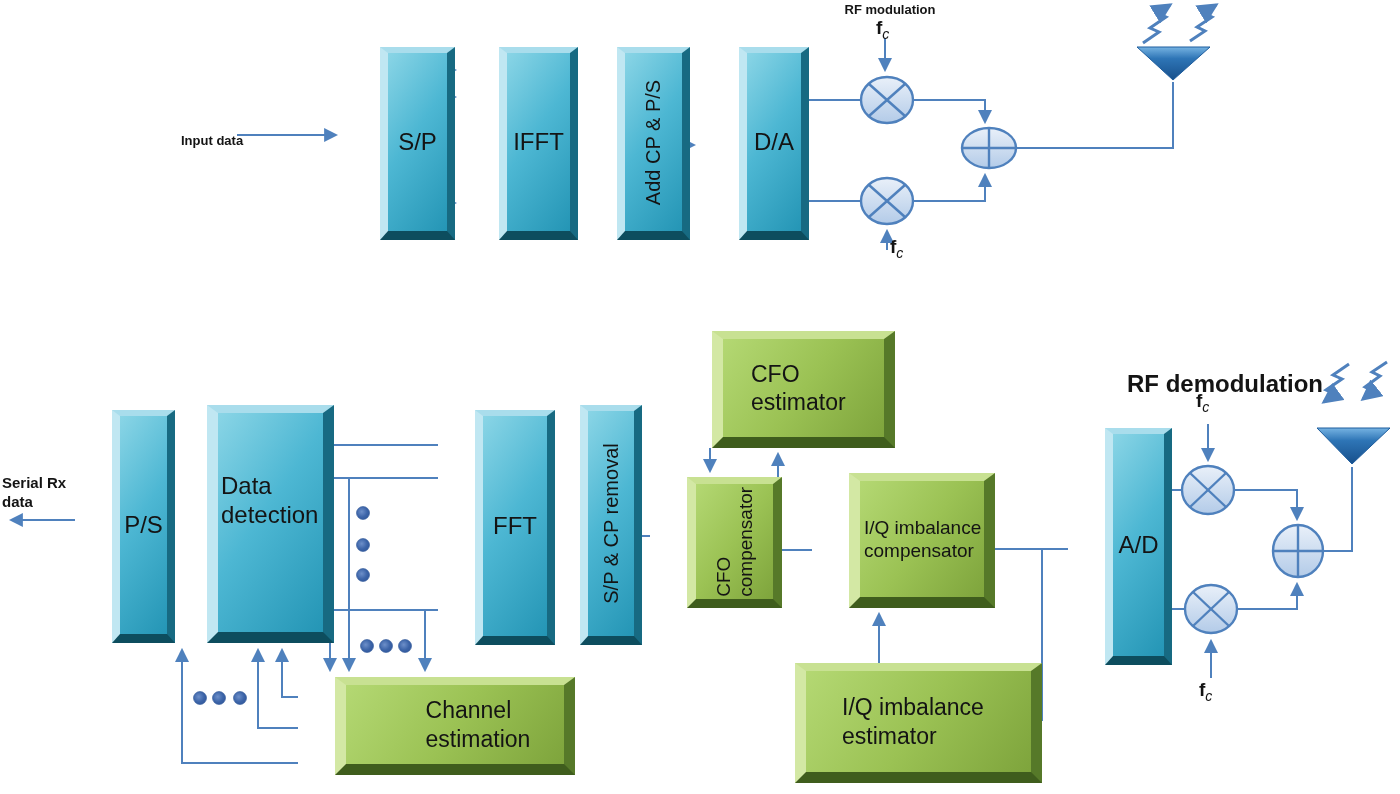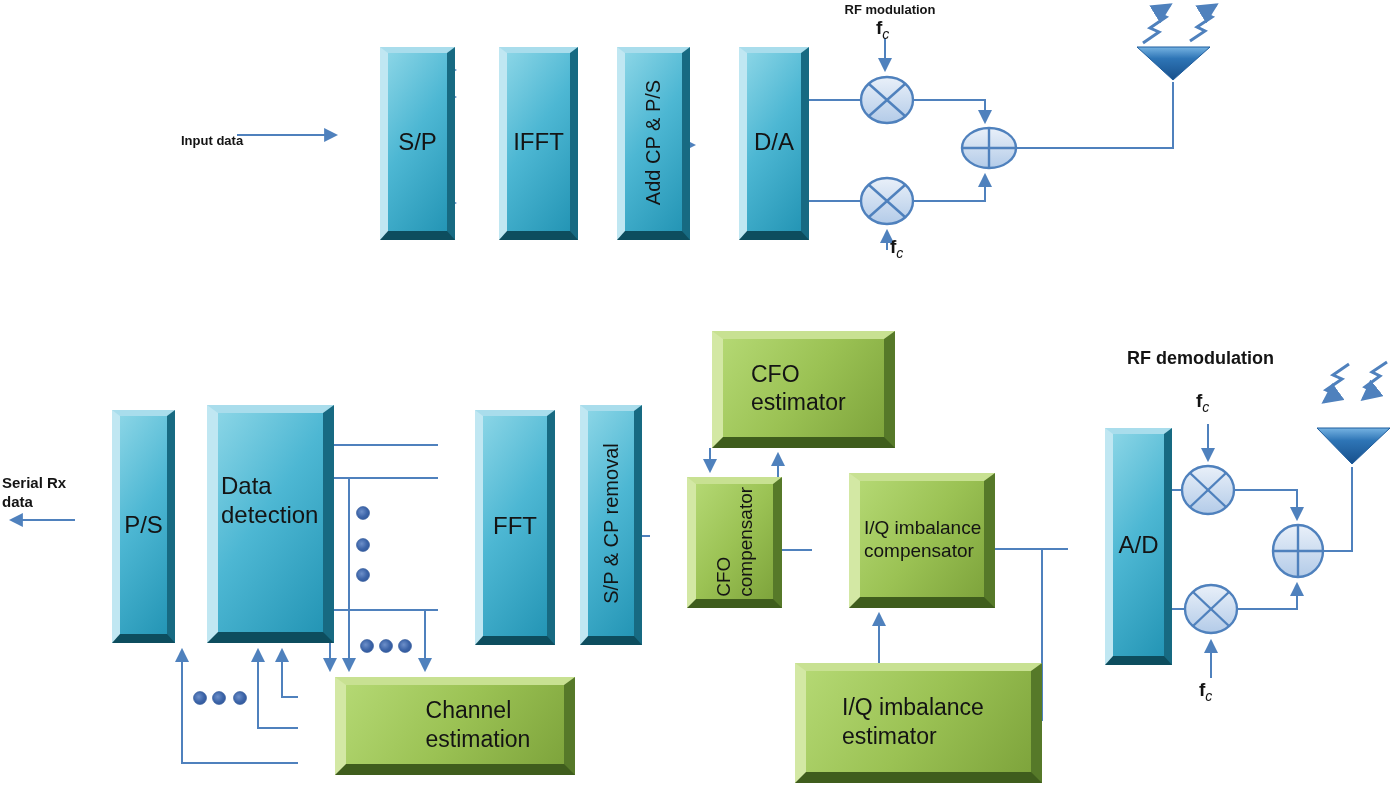--- a/index.html
+++ b/index.html
@@ -259,21 +259,21 @@
     <span>f</span><sub>c</sub>
   </div>
   <div class="fc" style="left:890px;top:236px;">
     <span>f</span><sub>c</sub>
   </div>
 
   <div class="ann-sm" style="left:2px;top:474px;">
     <div>Serial Rx</div>
     <div>data</div>
   </div>
-  <div class="ann" style="left:1127px;top:348px;font-size:18px;">RF demodulation</div>
+  <div class="ann" style="left:1127px;top:370px;font-size:24px;">RF demodulation</div>
   <div class="fc" style="left:1196px;top:390px;">
     <span>f</span><sub>c</sub>
   </div>
   <div class="fc" style="left:1199px;top:679px;">
     <span>f</span><sub>c</sub>
   </div>
 
 </div>
 
 </body></html>

